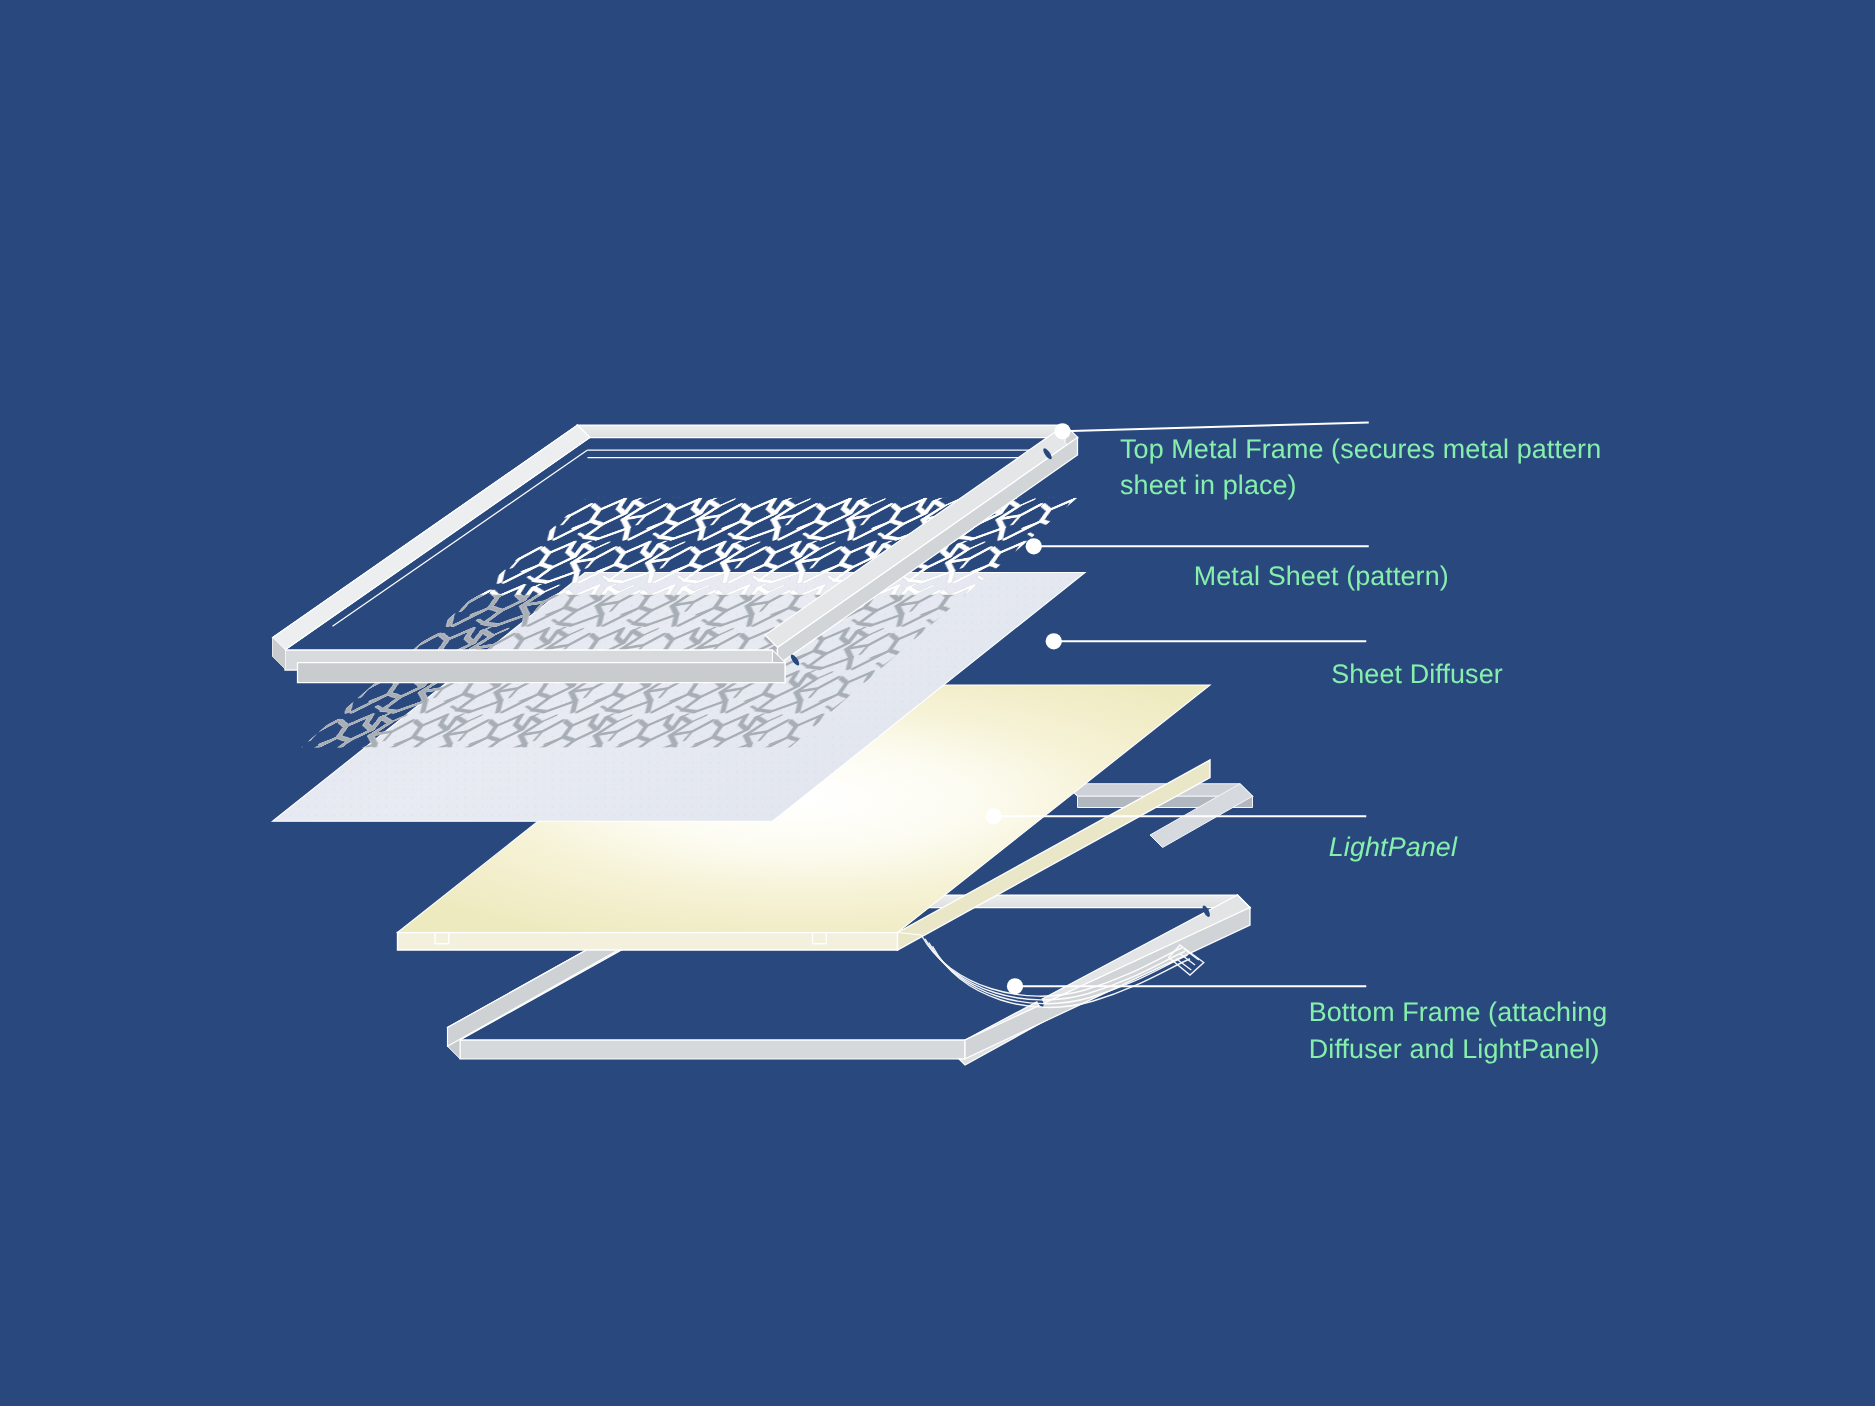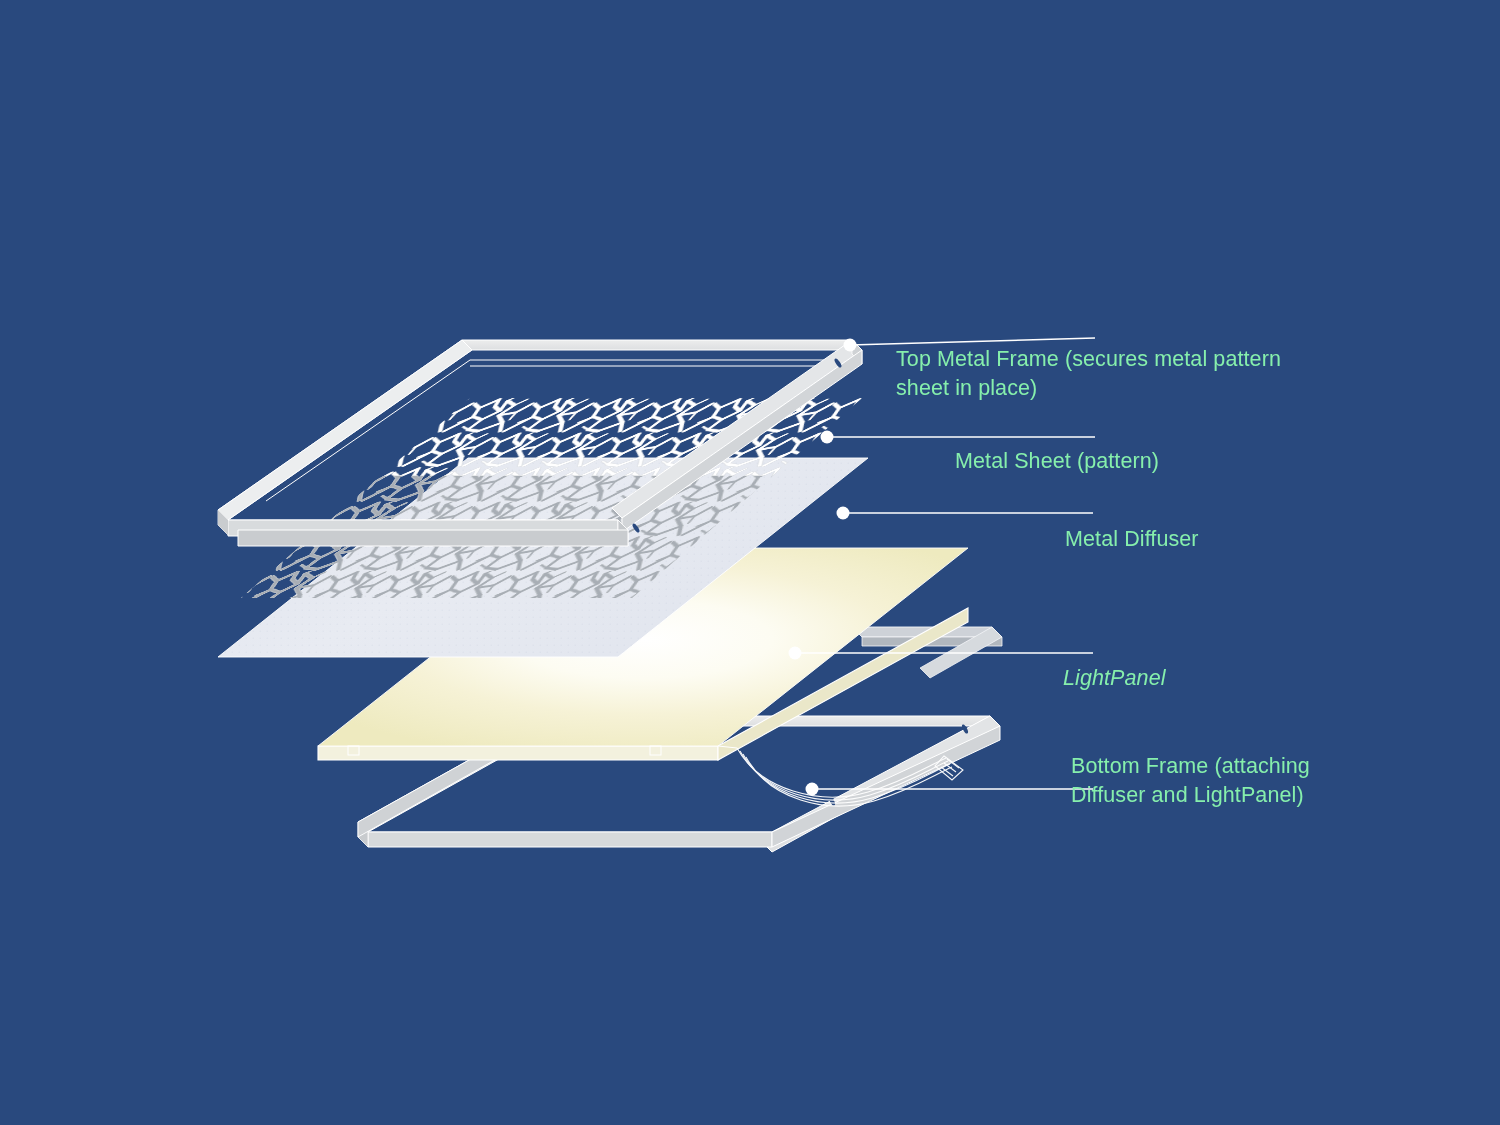--- a/index.html
+++ b/index.html
@@ -226,20 +226,20 @@
         <circle cx="812" cy="789" r="6.5" stroke="none"></circle>
       </g>
     </g>
   </svg>
 
   <div class="lbl" style="left:896px;top:345px;width:440px;">Top Metal Frame (secures metal pattern
 sheet in place)</div>
 
   <div class="lbl" style="left:955px;top:447px;width:420px;">Metal Sheet (pattern)</div>
 
-  <div class="lbl" style="left:1065px;top:525px;width:380px;">Metal Diffuser</div>
+  <div class="lbl" style="left:1065px;top:525px;width:380px;">Sheet Diffuser</div>
 
   <div class="lbl" style="left:1063px;top:664px;width:380px;font-style:italic;">LightPanel</div>
 
-  <div class="lbl" style="left:1047px;top:752px;width:420px;margin-left:24px;">Bottom Frame (attaching
+  <div class="lbl" style="left:1047px;top:796px;width:420px;">Bottom Frame (attaching
 Diffuser and LightPanel)</div>
 
 </div>
 
 </body></html>

